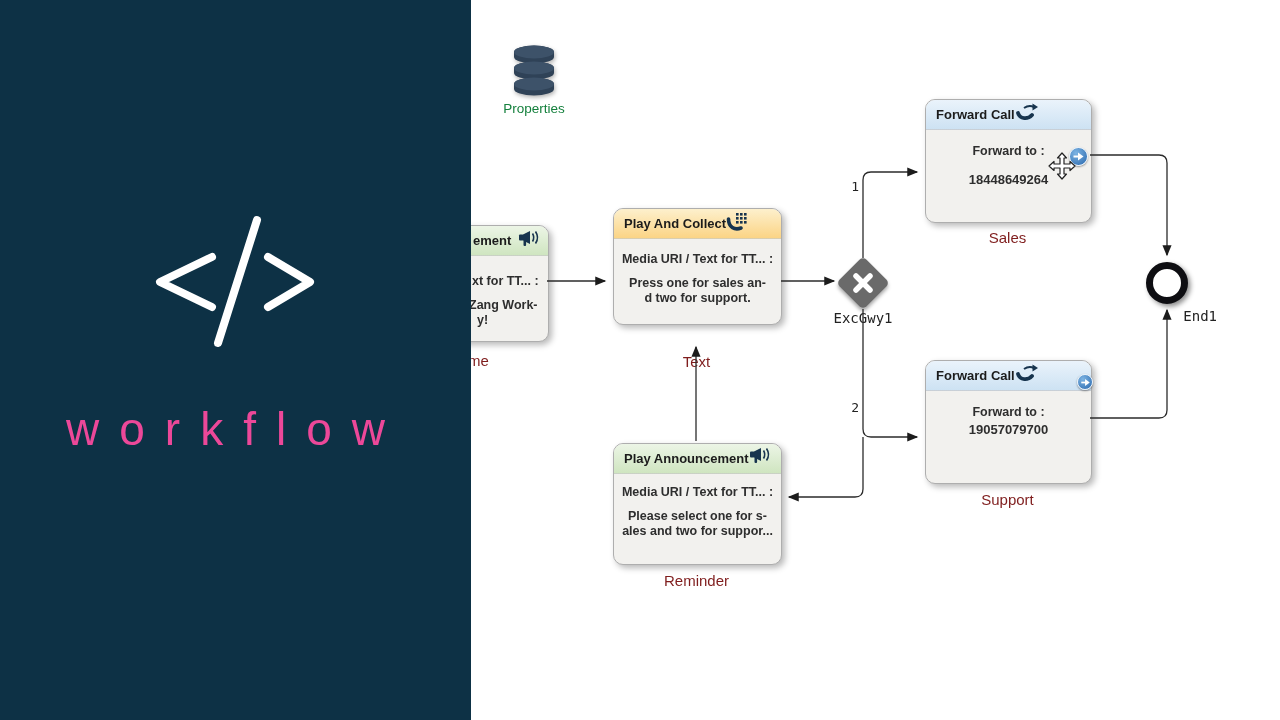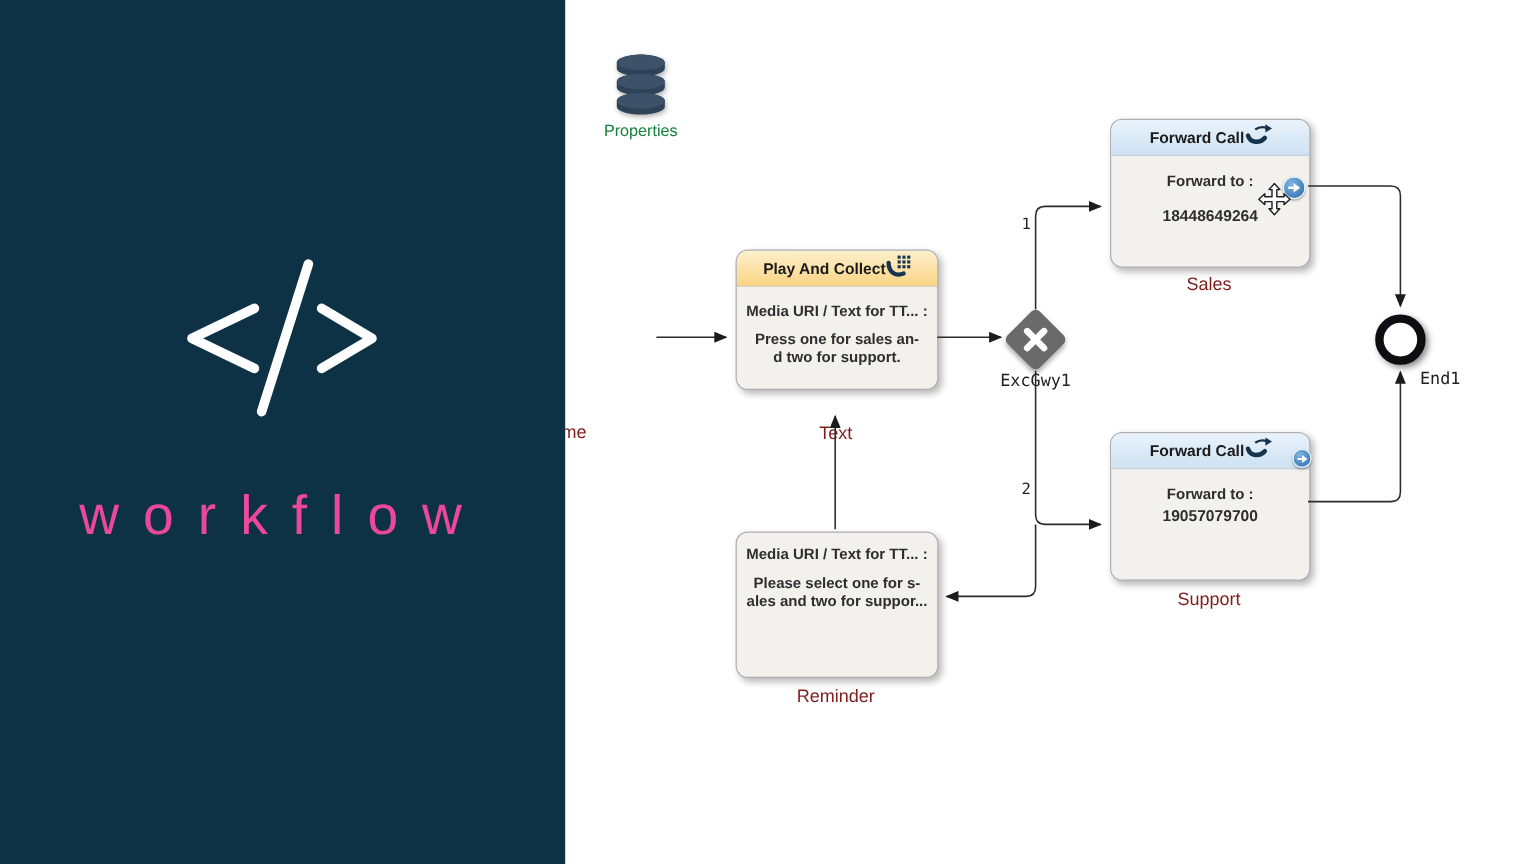--- a/index.html
+++ b/index.html
@@ -10,21 +10,21 @@
   #panel{position:absolute;left:0;top:0;width:471px;height:720px;
          background:#0d3145;z-index:20;}
   #logo-svg{position:absolute;left:150px;top:210px;z-index:21;}
   #wordmark{position:absolute;left:0;top:402px;width:471px;text-align:center;
             color:#ec4899;font-size:46px;font-weight:400;letter-spacing:20px;z-index:21;}
 
   
   #wires{position:absolute;left:0;top:0;z-index:6;pointer-events:none;}
   .node{position:absolute;z-index:3;background:#f2f1ee;border:1px solid #aeaeae;
         border-radius:10px;box-shadow:3px 3px 6px rgba(0,0,0,.28);overflow:hidden;}
-  .node .hd{height:29px;display:flex;align-items:center;justify-content:center;
+  .node .hd{height:29px;display:flex;align-items:center;justify-content:flex-start;
         padding:0 8px 0 10px;border-bottom:1px solid rgba(0,0,0,.14);
         font-size:13px;font-weight:bold;color:#1b1b1b;}
   .hd-green{background:linear-gradient(#ecf5e6,#cfe5c0);}
   .hd-orange{background:linear-gradient(#fdf0cd,#fbd485);}
   .hd-blue{background:linear-gradient(#eaf3fb,#cde2f3);}
   .node .bd{font-size:12.5px;font-weight:bold;color:#2e2e2e;text-align:center;line-height:15px;}
   .lbl{position:absolute;z-index:4;text-align:center;font-size:15px;color:#7f1d1d;}
   .lbl-mono{font-family:"DejaVu Sans Mono",monospace;font-size:14px;color:#222;}
 
   
@@ -118,20 +118,39 @@
       <path d="M2,8 A20,6.5 0 0 1 42,8 L42,13 A20,6.5 0 0 1 2,13 Z" fill="#2f4257"></path>
       <ellipse cx="22" cy="8" rx="20" ry="6.5" fill="#3d5269"></ellipse>
       <path d="M2,24 A20,6.5 0 0 1 42,24 L42,29 A20,6.5 0 0 1 2,29 Z" fill="#2f4257"></path>
       <ellipse cx="22" cy="24" rx="20" ry="6.5" fill="#3d5269"></ellipse>
       <path d="M2,40 A20,6.5 0 0 1 42,40 L42,45 A20,6.5 0 0 1 2,45 Z" fill="#2f4257"></path>
       <ellipse cx="22" cy="40" rx="20" ry="6.5" fill="#3d5269"></ellipse>
     </g>
   </svg>
   <div class="lbl" id="lbl-properties">Properties</div>
 
+  <div class="node" id="node-welcome">
+    <div class="hd hd-green">
+      <span>ement</span>
+      <span class="hd-icon">
+        <svg width="24" height="20" viewBox="0 0 24 20">
+          <polygon points="13,1 13,14 6,10.5 6,4.5" fill="#17344e"></polygon>
+          <rect x="2" y="4.5" width="4.5" height="6" rx="1" fill="#17344e"></rect>
+          <rect x="6.5" y="10.5" width="2.6" height="5.5" rx="1" fill="#17344e"></rect>
+          <path d="M15.5,3.5 Q18,7.5 15.5,11.5" stroke="#17344e" stroke-width="1.6" fill="none"></path>
+          <path d="M18.5,1.5 Q22.5,7.5 18.5,13.5" stroke="#17344e" stroke-width="1.6" fill="none"></path>
+        </svg>
+      </span>
+    </div>
+    <div class="bd">
+      <div class="l1">xt for TT... :</div>
+      <div class="l2">Zang Work-</div>
+      <div class="l3">y!</div>
+    </div>
+  </div>
   <div class="lbl" id="lbl-welcome">me</div>
 
   <div class="node" id="node-menu">
     <div class="hd hd-orange">
       <span>Play And Collect</span>
       <span>
         <svg width="23" height="20" viewBox="0 0 23 20">
           <g fill="#17344e">
             <rect x="10" y="1" width="2.6" height="2.6"></rect>
               <rect x="14" y="1" width="2.6" height="2.6"></rect>
@@ -185,20 +204,32 @@
       </span>
     </div>
     <div class="bd">
       <div class="l1">Forward to :</div>
       <div class="l2">19057079700</div>
     </div>
   </div>
   <div class="lbl" id="lbl-support">Support</div>
 
   <div class="node" id="node-reminder">
+    <div class="hd hd-green">
+      <span>Play Announcement</span>
+      <span>
+        <svg width="24" height="20" viewBox="0 0 24 20">
+          <polygon points="13,1 13,14 6,10.5 6,4.5" fill="#17344e"></polygon>
+          <rect x="2" y="4.5" width="4.5" height="6" rx="1" fill="#17344e"></rect>
+          <rect x="6.5" y="10.5" width="2.6" height="5.5" rx="1" fill="#17344e"></rect>
+          <path d="M15.5,3.5 Q18,7.5 15.5,11.5" stroke="#17344e" stroke-width="1.6" fill="none"></path>
+          <path d="M18.5,1.5 Q22.5,7.5 18.5,13.5" stroke="#17344e" stroke-width="1.6" fill="none"></path>
+        </svg>
+      </span>
+    </div>
     <div class="bd">
       <div class="l1">Media URI / Text for TT... :</div>
       <div class="l23">Please select one for s-</div>
       <div>ales and two for suppor...</div>
     </div>
   </div>
   <div class="lbl" id="lbl-reminder">Reminder</div>
 
   <div id="gateway">
     <svg width="38" height="38" viewBox="0 0 38 38">

